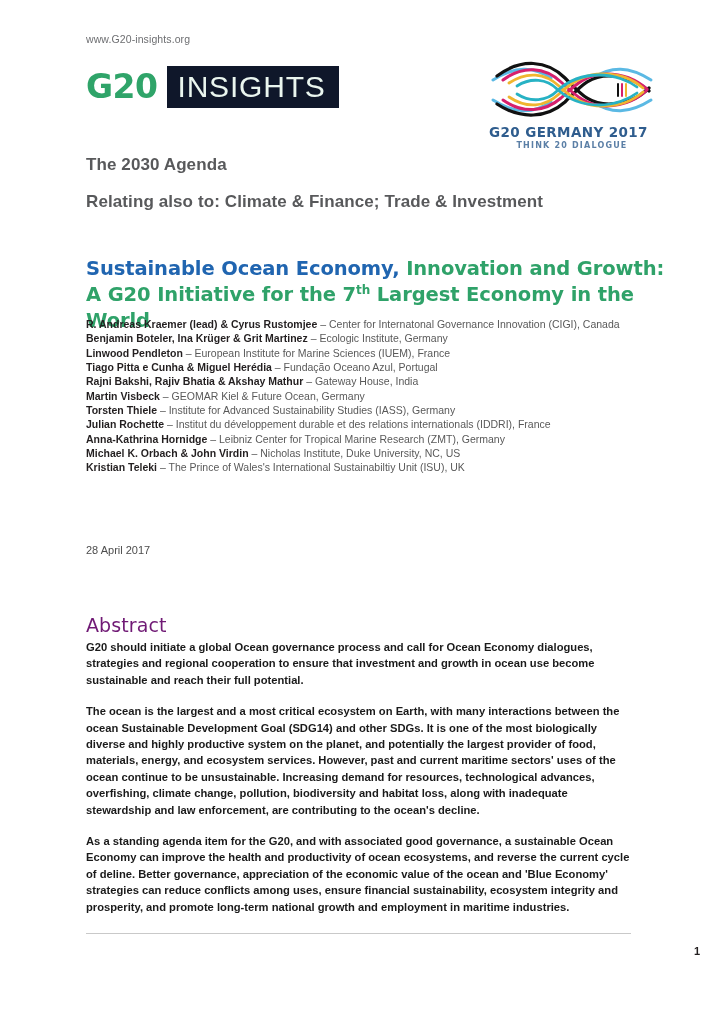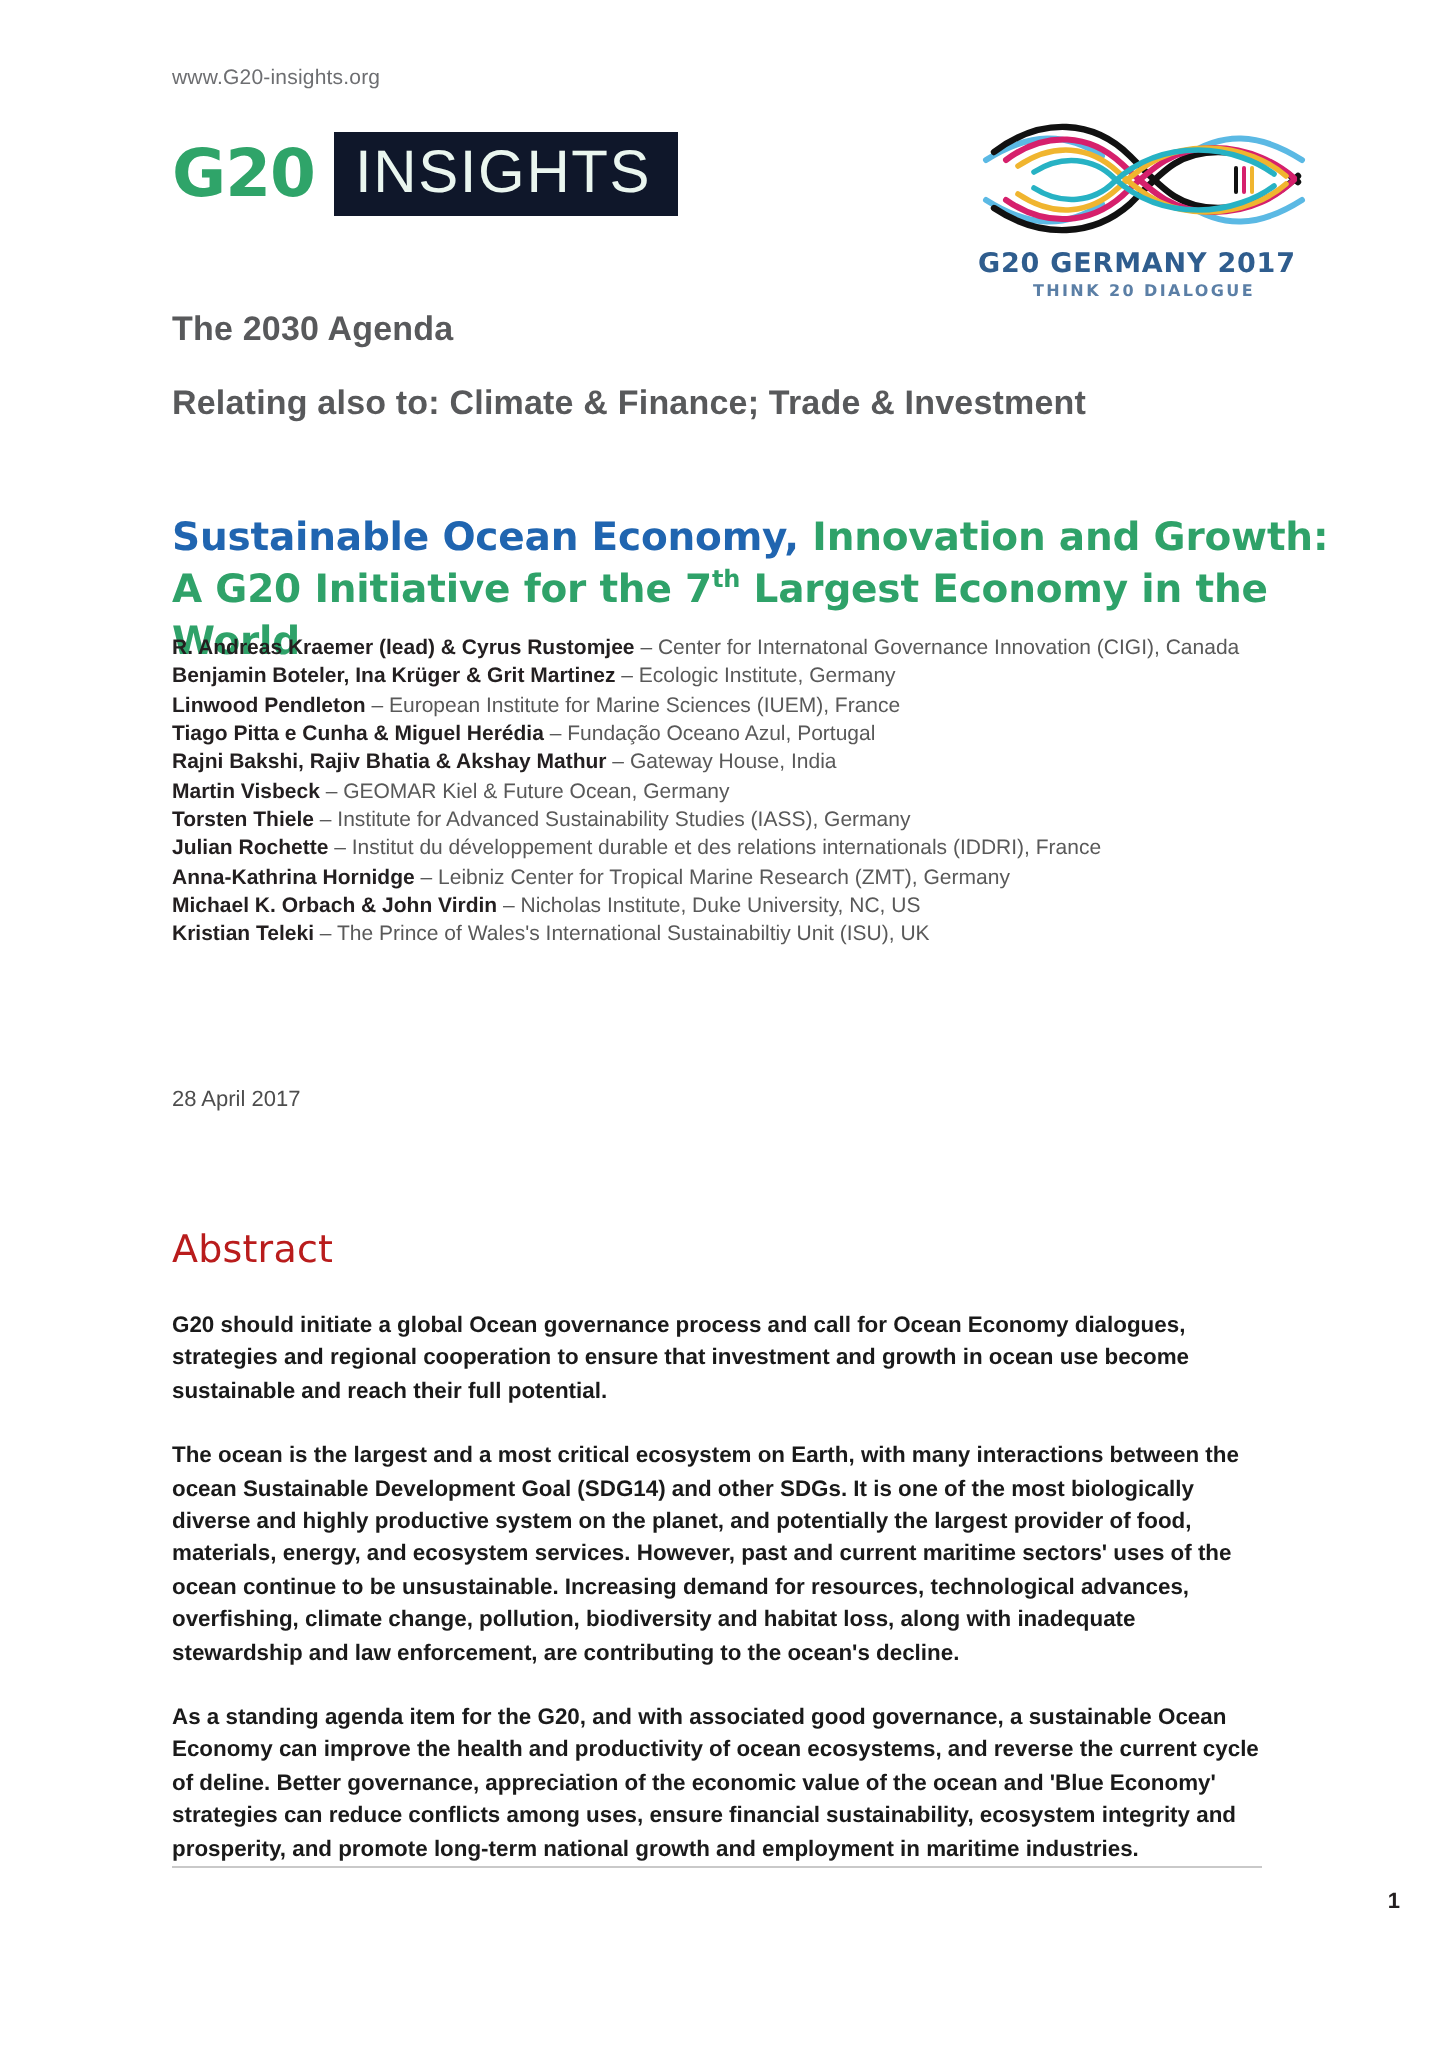--- a/index.html
+++ b/index.html
@@ -150,38 +150,38 @@
     font-size: 11px;
     color: #4d4d4d;
   }
 
   
   .abstract-heading {
     position: absolute;
     left: 86px;
     top: 598px;
     font-size: 19px;
-    color: #b91c1c;
+    color: #701a75;
     font-weight: normal;
     font-family: "DejaVu Sans", sans-serif;
     letter-spacing: 0.1px;
   }
   .abstract-body {
     position: absolute;
     left: 86px;
     top: 639px;
     width: 546px;
     font-size: 11.2px;
     line-height: 16.4px;
     color: #1a1a1a;
     font-weight: bold;
     text-align: left;
   }
   .abstract-body p {
-    margin: 16px 0 15px 0;
+    margin: 0 0 15px 0;
   }
   .abstract-body p:last-child { margin-bottom: 0; }
 
   
   .footer-rule {
     position: absolute;
     left: 86px;
     top: 933px;
     width: 545px;
     height: 1px;

